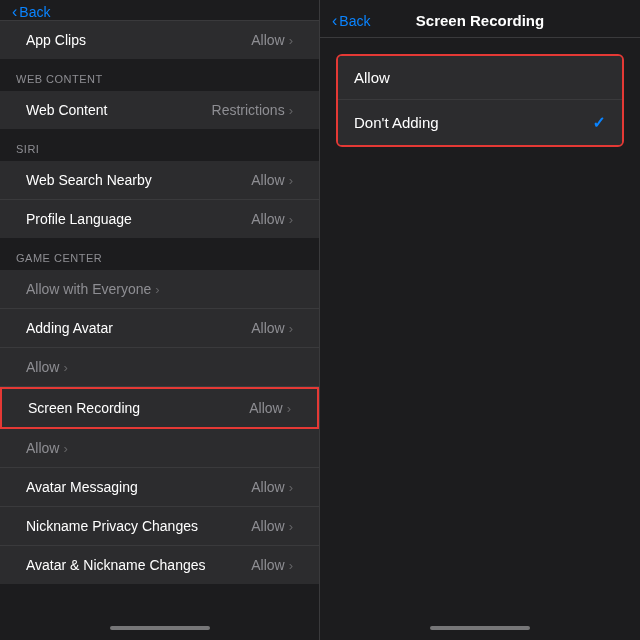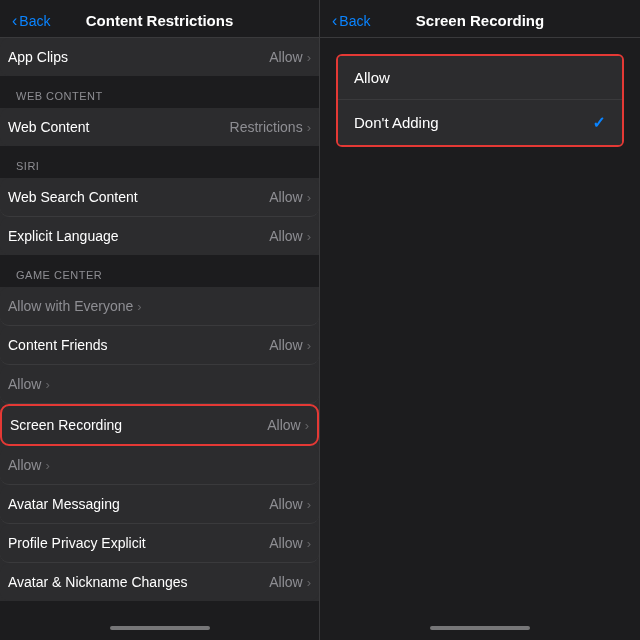--- a/index.html
+++ b/index.html
@@ -71,25 +71,24 @@
 
     .list-group {
       background: #2c2c2e;
       margin: 0 0 0 0;
     }
 
     .list-item {
       display: flex;
       align-items: center;
       justify-content: space-between;
-      padding: 11px 8px;
+      padding: 11px 26px;
       border-bottom: 1px solid #3a3a3c;
       background: #2c2c2e;
       cursor: pointer;
-      border-radius: 9px;
     }
 
     .list-item:last-child {
       border-bottom: none;
     }
 
     .item-label {
       color: #fff;
       font-size: 14px;
     }
@@ -212,21 +211,20 @@
   </style>
 </head>
 <body>
 
 <div class="left-panel">
   <div class="nav-bar">
     <div class="nav-back">
       <span class="nav-back-arrow">‹</span>
       <span>Back</span>
     </div>
-    <span class="nav-title">Content Restrictions</span>
   </div>
 
   <div class="content-list">
 
     <div class="list-group top-group">
       <div class="list-item">
         <span class="item-label">App Clips</span>
         <div class="item-right">
           <span class="item-value">Allow</span>
           <span class="chevron">›</span>
@@ -241,45 +239,45 @@
         <div class="item-right">
           <span class="item-value">Restrictions</span>
           <span class="chevron">›</span>
         </div>
       </div>
     </div>
 
     <div class="section-header">SIRI</div>
     <div class="list-group">
       <div class="list-item">
-        <span class="item-label">Web Search Content</span>
-        <div class="item-right">
-          <span class="item-value">Allow</span>
-          <span class="chevron">›</span>
-        </div>
-      </div>
-      <div class="list-item">
-        <span class="item-label">Explicit Language</span>
+        <span class="item-label">Web Search Nearby</span>
+        <div class="item-right">
+          <span class="item-value">Allow</span>
+          <span class="chevron">›</span>
+        </div>
+      </div>
+      <div class="list-item">
+        <span class="item-label">Profile Language</span>
         <div class="item-right">
           <span class="item-value">Allow</span>
           <span class="chevron">›</span>
         </div>
       </div>
     </div>
 
     <div class="section-header">GAME CENTER</div>
     <div class="list-group">
       <div class="list-item">
         <div class="item-right">
           <span class="item-value">Allow with Everyone</span>
           <span class="chevron">›</span>
         </div>
       </div>
       <div class="list-item">
-        <span class="item-label">Content Friends</span>
+        <span class="item-label">Adding Avatar</span>
         <div class="item-right">
           <span class="item-value">Allow</span>
           <span class="chevron">›</span>
         </div>
       </div>
       <div class="list-item">
         <div class="item-right">
           <span class="item-value">Allow</span>
           <span class="chevron">›</span>
         </div>
@@ -299,21 +297,21 @@
         </div>
       </div>
       <div class="list-item">
         <span class="item-label">Avatar Messaging</span>
         <div class="item-right">
           <span class="item-value">Allow</span>
           <span class="chevron">›</span>
         </div>
       </div>
       <div class="list-item">
-        <span class="item-label">Profile Privacy Explicit</span>
+        <span class="item-label">Nickname Privacy Changes</span>
         <div class="item-right">
           <span class="item-value">Allow</span>
           <span class="chevron">›</span>
         </div>
       </div>
       <div class="list-item">
         <span class="item-label">Avatar &amp; Nickname Changes</span>
         <div class="item-right">
           <span class="item-value">Allow</span>
           <span class="chevron">›</span>

